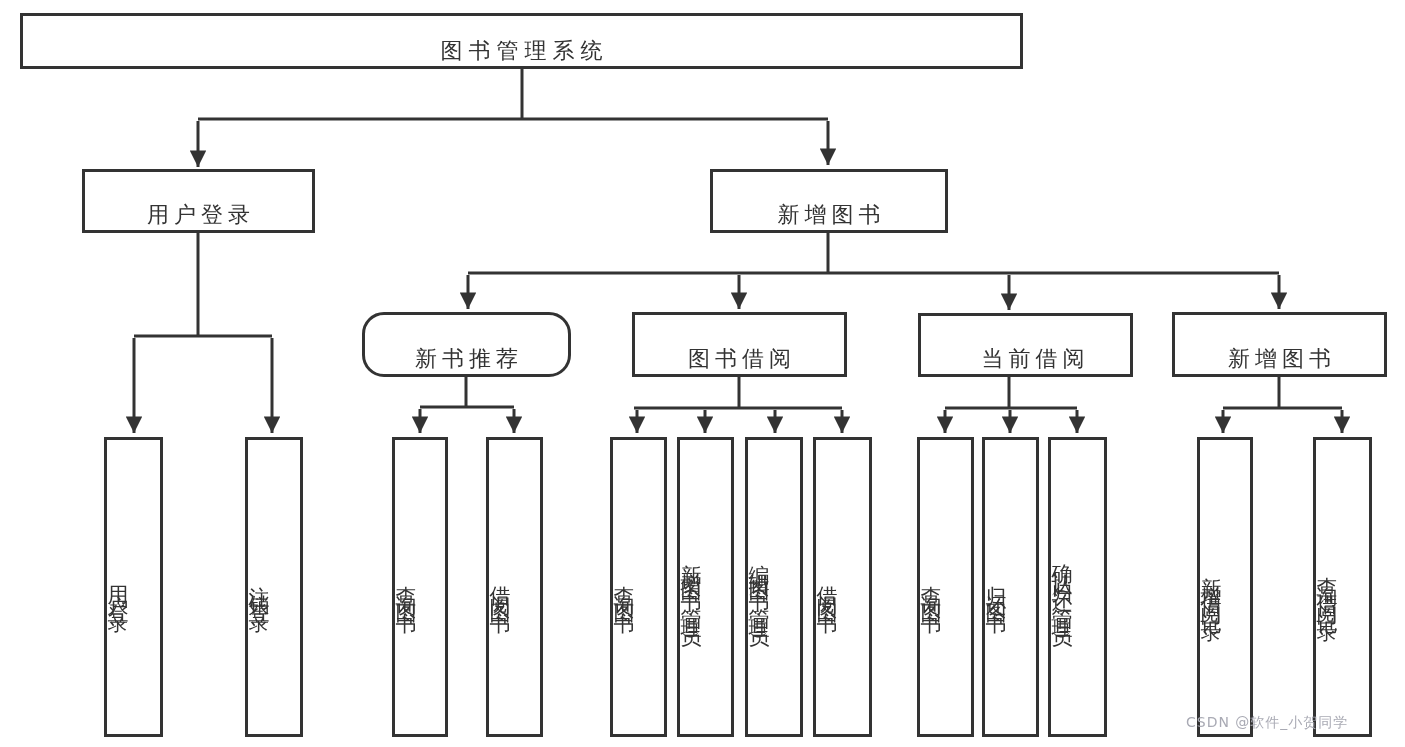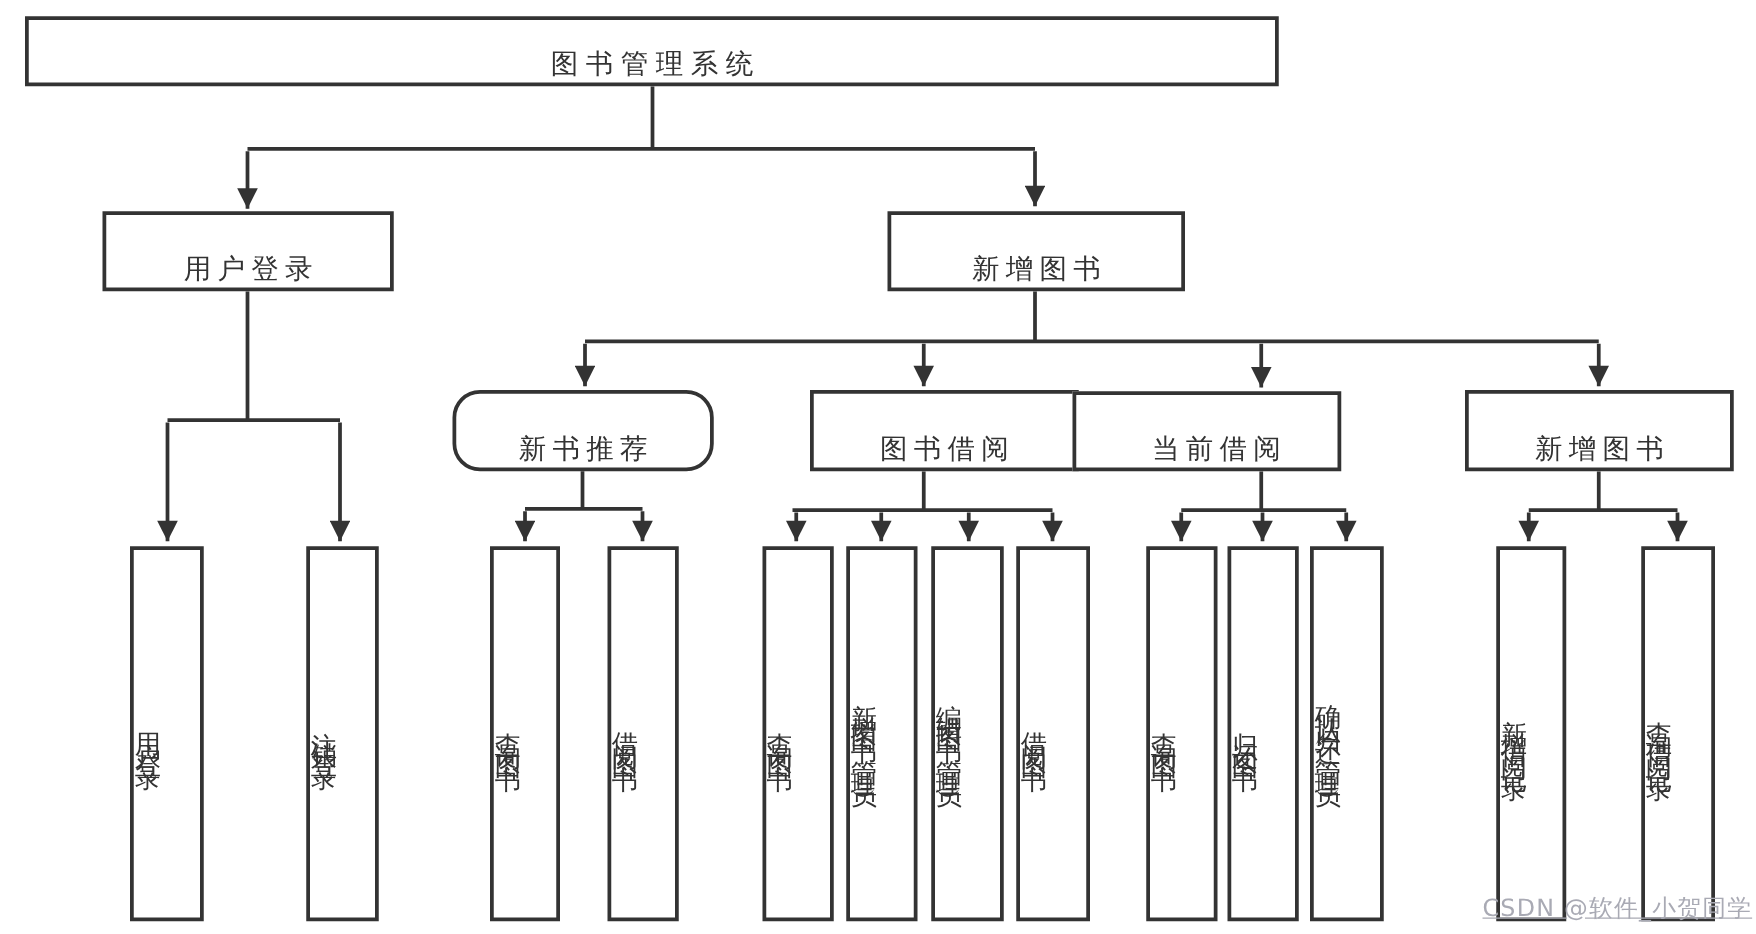--- a/index.html
+++ b/index.html
@@ -23,22 +23,22 @@
   }
   .h-box{font-size:22px; letter-spacing:5px; padding-left:5px; white-space:nowrap;}
   .title-box{font-size:22px; letter-spacing:6px; padding-left:6px;}
   .v-box{
     writing-mode:vertical-rl; text-orientation:mixed;
     font-size:21px; letter-spacing:9px; line-height:1;
     white-space:nowrap;
   }
   .watermark{
     position:absolute; left:1186px; top:714px;
-    font-size:19px; color:var(--watermark); letter-spacing:1px;
-    white-space:nowrap; z-index:5;text-decoration:underline;
+    font-size:14px; color:var(--watermark); letter-spacing:1px;
+    white-space:nowrap; z-index:5;
   }
 </style>
 </head>
 <body>
 
 <div class="canvas">
 
   <svg class="wires" viewBox="0 0 1405 747" xmlns="http://www.w3.org/2000/svg">
     <defs>
       <marker id="arrow" viewBox="0 0 10 10" refX="10" refY="5" markerWidth="7" markerHeight="5.5" orient="auto" markerUnits="strokeWidth">
@@ -89,24 +89,24 @@
   <div class="box h-box" style="left:82px; top:169px; width:233px; height:64px;">
     <span>用户登录</span>
   </div>
   <div class="box h-box" style="left:710px; top:169px; width:238px; height:64px;">
     <span>新增图书</span>
   </div>
 
   <div class="box h-box" style="left:362px; top:312px; width:209px; height:65px;border-radius:22px;">
     <span>新书推荐</span>
   </div>
-  <div class="box h-box" style="left:632px; top:312px; width:215px; height:65px;margin-left:16px;">
+  <div class="box h-box" style="left:632px; top:312px; width:215px; height:65px;">
     <span>图书借阅</span>
   </div>
-  <div class="box h-box" style="left:858px; top:313px; width:215px; height:64px;padding-left:20px;">
+  <div class="box h-box" style="left:918px; top:313px; width:215px; height:64px;padding-left:20px;">
     <span>当前借阅</span>
   </div>
   <div class="box h-box" style="left:1172px; top:312px; width:215px; height:65px;">
     <span>新增图书</span>
   </div>
 
   <div class="box v-box" style="left:104px; top:437px; width:59px; height:300px;">
     <span>用户登录</span>
   </div>
   <div class="box v-box" style="left:245px; top:437px; width:58px; height:300px;">

